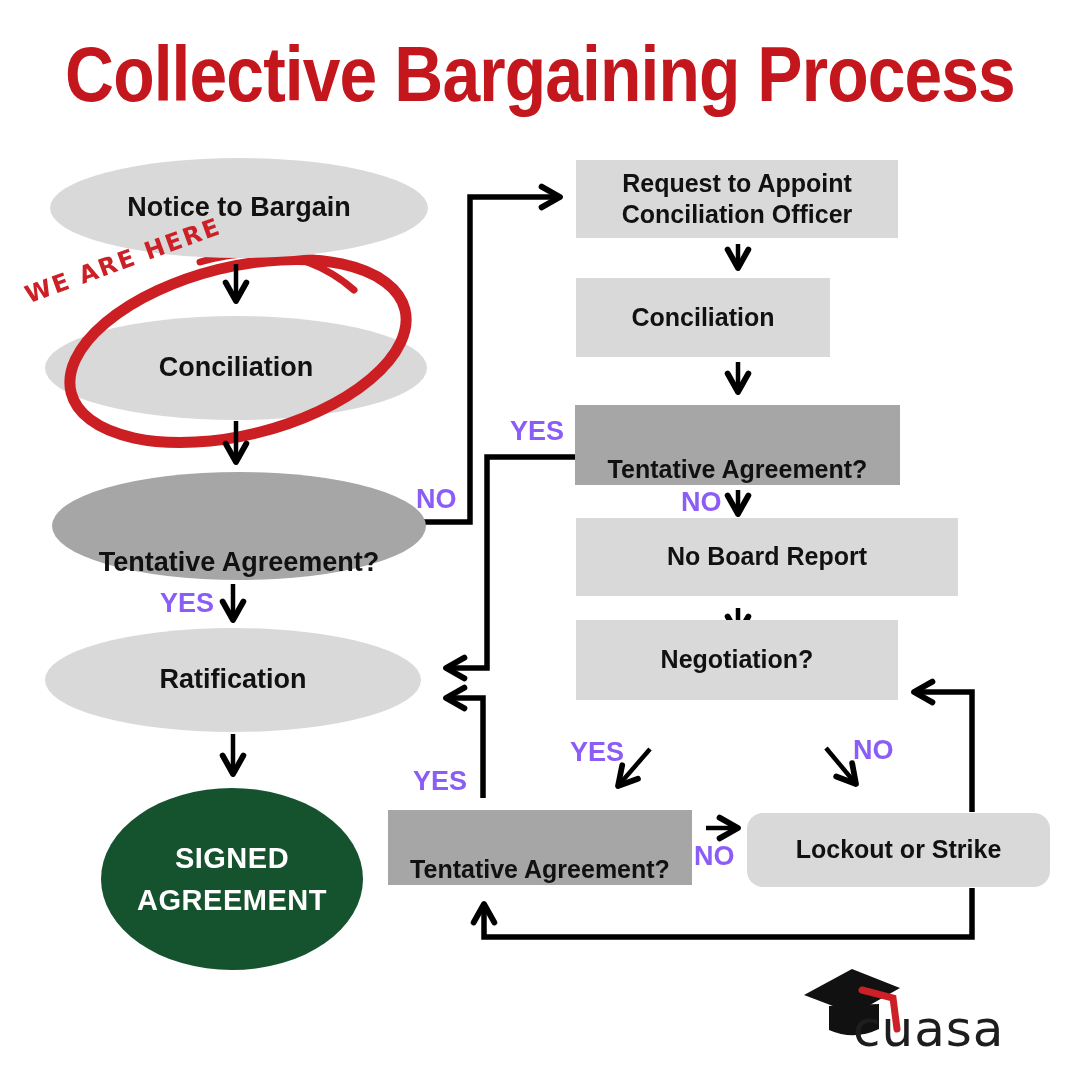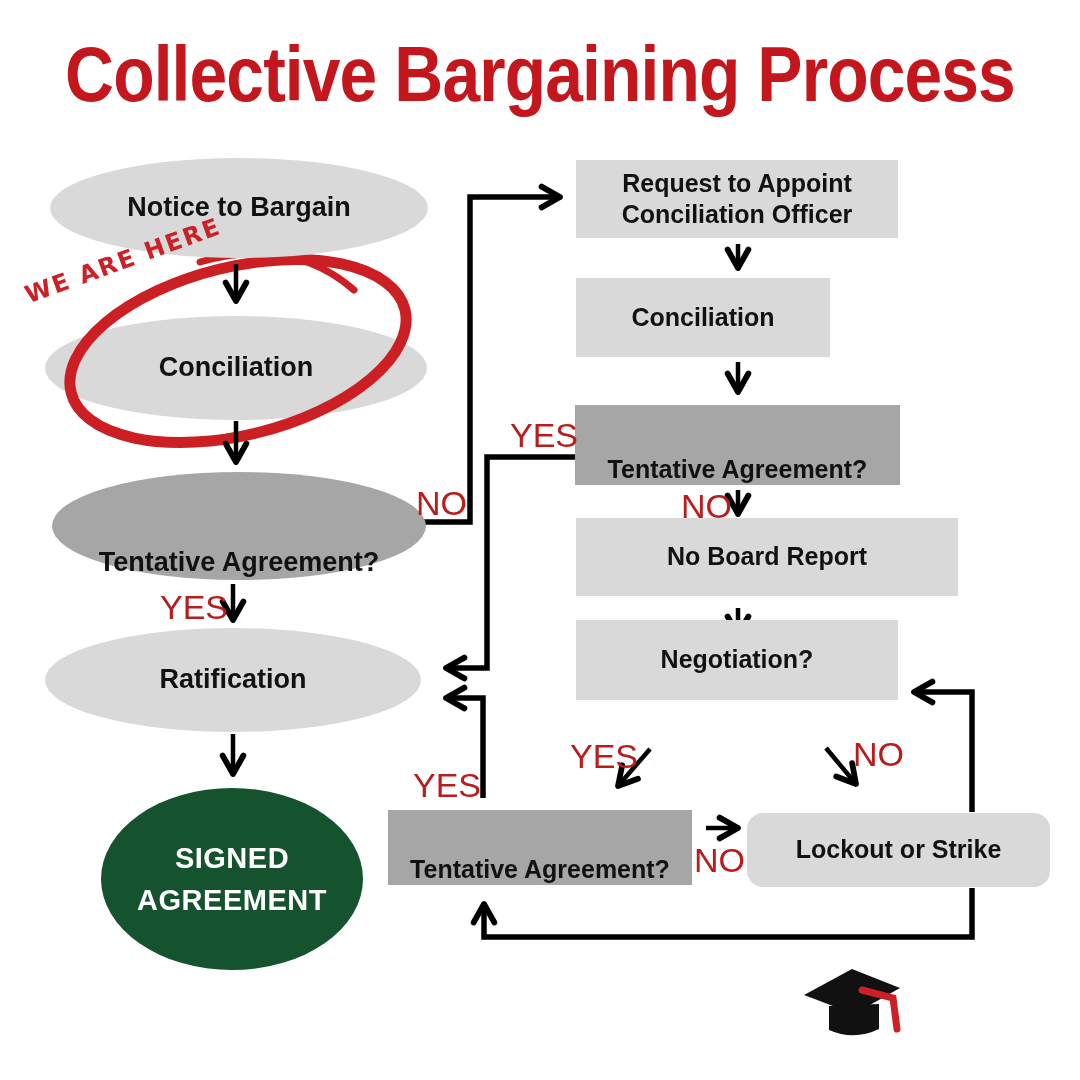--- a/index.html
+++ b/index.html
@@ -23,21 +23,21 @@
   .ellipse { border-radius:50%; }
   .lightg { background:#d9d9d9; }
   .darkg  { background:#a6a6a6;align-items:flex-end; }
   .f27 { font-size:27px; }
   .f25 { font-size:25px; }
   .node-negotiation { z-index:1; }
   .node-signed {
     background:#14532d; color:#fff; font-size:29px; line-height:1.45; letter-spacing:0.5px;
   }
   .edge-label {
-    position:absolute; z-index:4; font-weight:normal; font-size:34px; color:#b91c1c;
+    position:absolute; z-index:4; font-weight:bold; font-size:27px; color:#8b5cf6;
   }
   .we-are-here {
     position:absolute; left:26px; top:282px; width:180px; z-index:4;
     font-family:"DejaVu Sans", sans-serif;
     color:#cc2026; font-weight:bold; font-size:24px; letter-spacing:2px;
     transform:rotate(-20deg); transform-origin:left center; white-space:nowrap;
   }
   .logo-text {
     position:absolute; left:853px; top:1000px; z-index:4;
     font-family:"DejaVu Sans", sans-serif; font-size:50px; color:#1d1d1d;
@@ -152,14 +152,15 @@
 
   <div class="edge-label" style="left:416px; top:484px;">NO</div>
   <div class="edge-label" style="left:160px; top:588px;">YES</div>
   <div class="edge-label" style="left:510px; top:416px;">YES</div>
   <div class="edge-label" style="left:681px; top:487px;">NO</div>
   <div class="edge-label" style="left:413px; top:766px;">YES</div>
   <div class="edge-label" style="left:570px; top:737px;">YES</div>
   <div class="edge-label" style="left:853px; top:735px;">NO</div>
   <div class="edge-label" style="left:694px; top:841px;">NO</div>
 
+  <div class="logo-text">cuasa</div>
 
 </div>
 
 </body></html>

